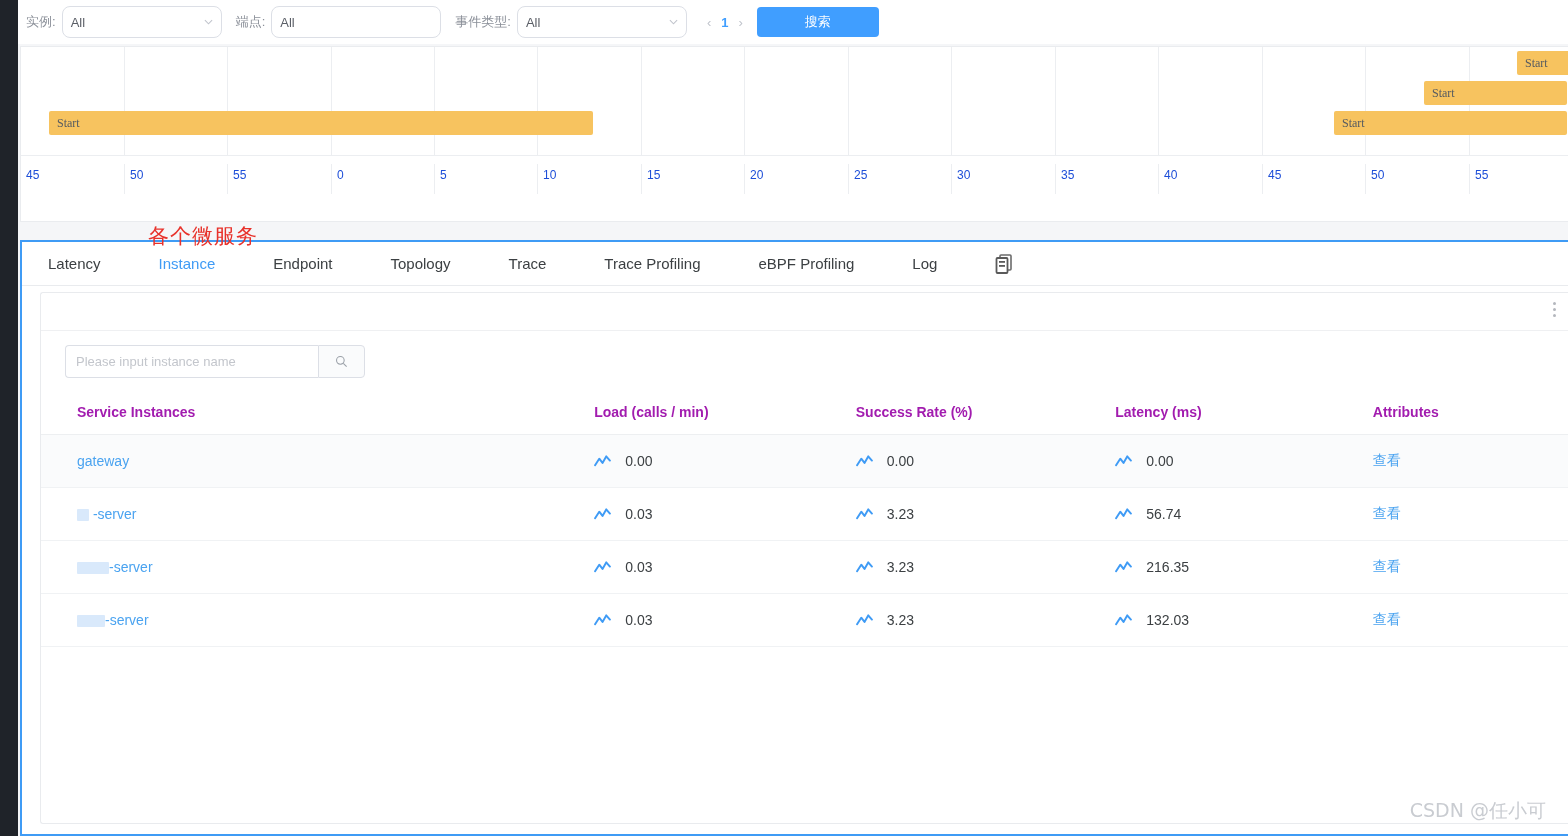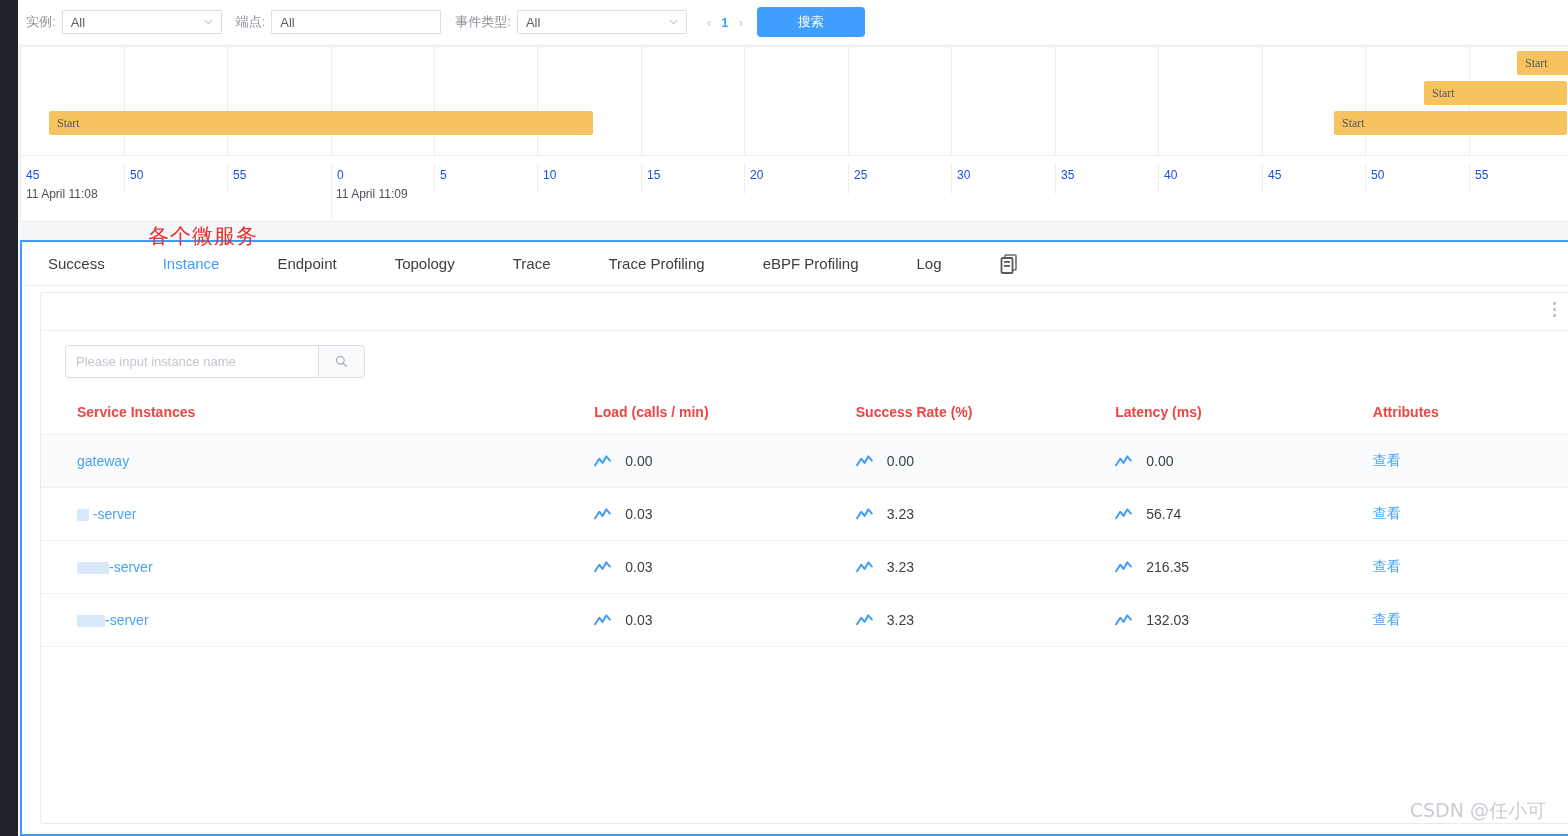--- a/index.html
+++ b/index.html
@@ -23,22 +23,22 @@
     background: #ffffff;
     display: flex; align-items: center;
     padding-left: 8px;
     gap: 0px;
   }
   .f-label {
     font-size: 13px; color: #8b9099; margin-right: 6px; white-space: nowrap;
   }
   .f-select {
     position: relative;
-    width: 160px; height: 24px;
-    border: 1px solid #dcdfe6; border-radius: 1px;
+    width: 160px; height: 32px;
+    border: 1px solid #dcdfe6; border-radius: 8px;
     background: #fff;
     display: flex; align-items: center;
     padding: 0 8px;
     font-size: 13px; color: #5a5e66;
     margin-right: 14px;
   }
   .f-select.wide { width: 170px; }
   .caret {
     position: absolute; right: 8px; top: 50%; transform: translateY(-50%);
     width: 9px; height: 9px;
@@ -46,21 +46,21 @@
   .caret svg { display: block; }
 
   .pager {
     display: flex; align-items: center; gap: 10px;
     margin-left: 6px; margin-right: 14px;
   }
   .pager-arrow { font-size: 13px; color: #c0c4cc; line-height: 1; cursor: pointer; }
   .pager-num { font-size: 13px; color: #409eff; font-weight: 600; }
 
   .search-btn {
-    width: 108px; height: 30px;
+    width: 122px; height: 30px;
     background: #409eff; border-radius: 4px;
     color: #ffffff; font-size: 13px;
     display: flex; align-items: center; justify-content: center;
     cursor: pointer; border: none;
     font-family: "Liberation Sans", sans-serif;
   }
 
   
   .timeline-card {
     position: absolute; left: 20px; top: 46px; width: 1548px; height: 176px;
@@ -169,21 +169,21 @@
     width: 47px; height: 33px;
     border: 1px solid #dcdfe6; border-radius: 0 4px 4px 0;
     background: #fafbfc;
     display: flex; align-items: center; justify-content: center;
     cursor: pointer;
   }
 
   
   table.inst { width: 100%; border-collapse: collapse; margin-top: 18px; }
   table.inst th {
-    text-align: left; font-size: 14px; color: #ef4444; font-weight: bold;
+    text-align: left; font-size: 14px; color: #a21caf; font-weight: bold;
     padding: 8px 0 14px 0;
     border-bottom: 1px solid #edeff1;
   }
   table.inst td {
     font-size: 14px; color: #3c4043;
     padding: 17px 0;
     border-bottom: 1px solid #f0f2f4;
   }
   table.inst tbody tr.alt td { background: #fafbfc; }
   .c1 { padding-left: 36px !important; width: 550px; }
@@ -279,32 +279,27 @@
         <div class="tl-tick" style="left: 620px;">15</div>
         <div class="tl-tick" style="left: 723px;">20</div>
         <div class="tl-tick" style="left: 827px;">25</div>
         <div class="tl-tick" style="left: 930px;">30</div>
         <div class="tl-tick" style="left: 1034px;">35</div>
         <div class="tl-tick" style="left: 1137px;">40</div>
         <div class="tl-tick" style="left: 1241px;">45</div>
         <div class="tl-tick" style="left: 1344px;">50</div>
         <div class="tl-tick" style="left: 1448px;">55</div>
       </div>
-    <div class="tl-dates" id="tl-dates">
-        <div class="tl-date" style="left: 0px;">11 April 11:08</div>
-        <div class="tl-date-sep" style="left: 310px;"></div>
-        <div class="tl-date" style="left: 310px;">11 April 11:09</div>
-      </div>
   </div>
 
   <div class="annotation">各个微服务</div>
 
   <div class="tab-panel">
     <div class="tab-strip" id="tab-strip">
-        <div class="tab-item">Success</div>
+        <div class="tab-item">Latency</div>
         <div class="tab-item active">Instance</div>
         <div class="tab-item">Endpoint</div>
         <div class="tab-item">Topology</div>
         <div class="tab-item">Trace</div>
         <div class="tab-item">Trace Profiling</div>
         <div class="tab-item">eBPF Profiling</div>
         <div class="tab-item">Log</div>
         <div class="tab-copy-icon">
           <svg width="18" height="20" viewBox="0 0 18 20">
             <rect x="5" y="1" width="11" height="15" rx="1" fill="none" stroke="#6b6b6b" stroke-width="1.6"></rect>

